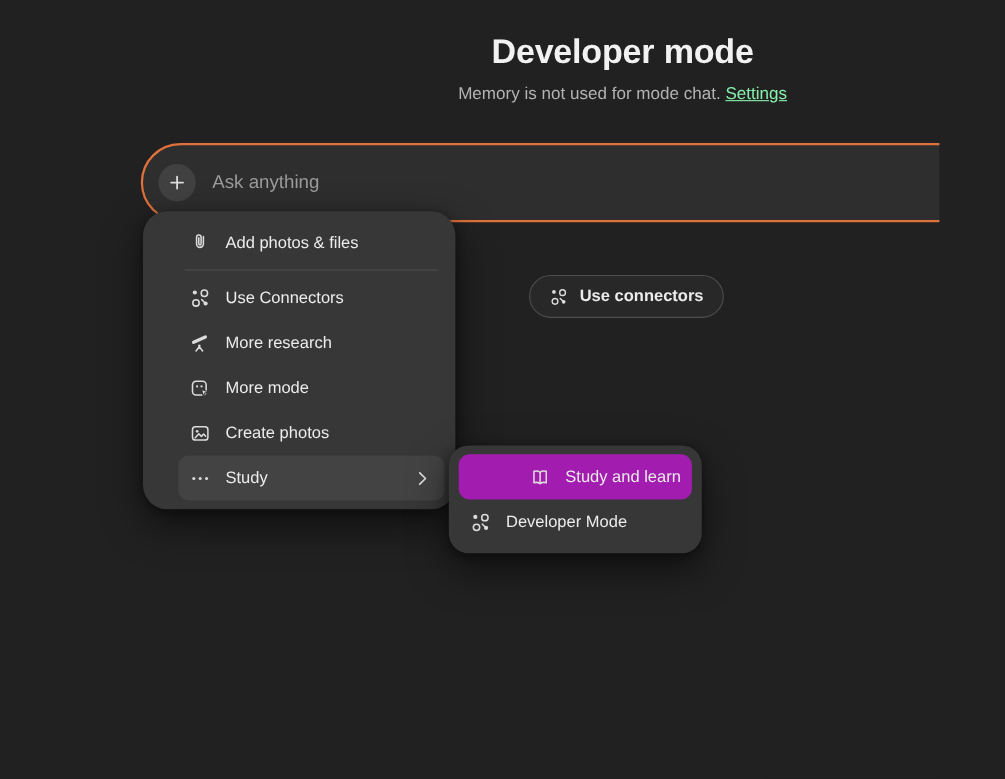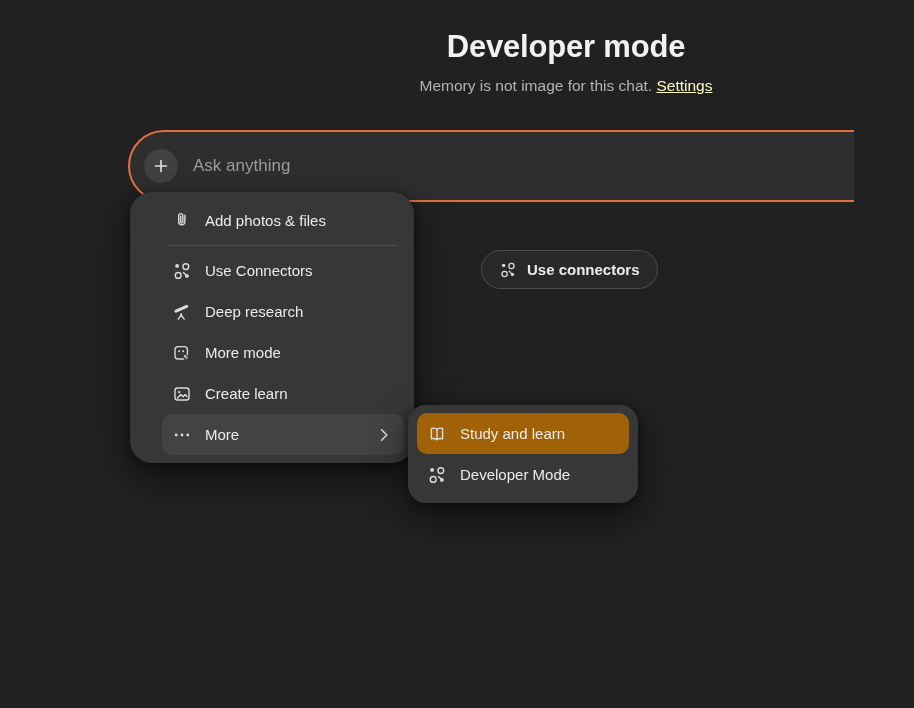--- a/index.html
+++ b/index.html
@@ -8,21 +8,21 @@
     background:#212121;
     font-family:"Liberation Sans", sans-serif;
     -webkit-font-smoothing:antialiased;
   }
   .stage{position:relative;width:854px;height:708px;overflow:hidden;background:#212121;}
 
   
   .header{position:absolute;top:30px;left:566px;transform:translateX(-50%);text-align:center;white-space:nowrap;}
   .title{font-size:31px;font-weight:600;color:#f2f2f2;letter-spacing:-.2px;line-height:1.1;}
   .subtitle{margin-top:13px;font-size:15.5px;color:#b3b3b3;}
-  .subtitle a{color:#fef9c3;text-decoration:underline;cursor:pointer;}
+  .subtitle a{color:#86efac;text-decoration:underline;cursor:pointer;}
 
   
   .composer{
     position:absolute;left:128px;top:130px;width:840px;height:72px;
     box-sizing:border-box;border:2px solid #e1713c;border-radius:36px;
     background:#2e2e2e;display:flex;align-items:center;z-index:1;
   }
   .plus-btn{
     width:34px;height:34px;margin-left:14px;border-radius:50%;
     background:#414141;color:#ececec;display:flex;align-items:center;justify-content:center;
@@ -48,38 +48,38 @@
     box-shadow:0 14px 36px rgba(0,0,0,.55), 0 2px 8px rgba(0,0,0,.35);
     padding:8px 10px;box-sizing:border-box;
   }
   .menu.attach{left:130px;top:192px;width:284px;z-index:5;padding-left:32px;}
   .menu.sub{left:408px;top:405px;width:230px;z-index:6;border-radius:18px;padding:8px 9px;}
   .menu-item{
     height:41px;display:flex;align-items:center;gap:13px;padding:0 10px;
     border-radius:10px;color:#ececec;font-size:15px;cursor:pointer;white-space:nowrap;
   }
   .menu-item.hl{background:#434343;}
-  .menu.sub .menu-item.hl{background:#a16207;}
+  .menu.sub .menu-item.hl{background:#a21caf;justify-content:flex-end;}
   .menu-item .trail{margin-left:auto;display:flex;align-items:center;}
   .divider{height:1px;background:#4f4f4f;margin:4px 6px;}
 
   .icn{display:flex;align-items:center;justify-content:center;color:#dcdcdc;flex:0 0 auto;}
   .icn svg{display:block;}
   svg .st{fill:none;stroke:currentColor;stroke-width:1.4;stroke-linecap:round;stroke-linejoin:round;}
   svg .fl{fill:currentColor;stroke:none;}
 </style>
 </head>
 <body>
 
 <div class="stage">
 
   <div class="header">
     <div class="title">Developer mode</div>
     <div class="subtitle">
-      <span>Memory is not image for this chat.</span>
+      <span>Memory is not used for mode chat.</span>
       <a>Settings</a>
     </div>
   </div>
 
   <div class="composer">
     <div class="plus-btn">
       <span class="icn">
         <svg width="20" height="20" viewBox="0 0 20 20">
             <path class="st" style="stroke-width:1.7" d="M10 4.6v10.8M4.6 10h10.8"></path>
           </svg>
@@ -128,21 +128,21 @@
     </div>
 
     <div class="menu-item">
       <span class="icn">
         <svg width="20" height="20" viewBox="0 0 20 20">
           <path class="st" style="stroke-width:3" d="M4 9.1l10.7-4.8"></path>
           <circle class="fl" cx="9.2" cy="12.3" r="1.15"></circle>
           <path class="st" d="M9.2 13.2l-3 3.9M9.2 13.2l3 3.9"></path>
         </svg>
       </span>
-      <span>Deep research</span>
+      <span>More research</span>
     </div>
 
     <div class="menu-item">
       <span class="icn">
         <svg width="20" height="20" viewBox="0 0 20 20">
           <rect class="st" x="3" y="3.6" width="12.4" height="12.4" rx="3.2"></rect>
           <circle class="fl" cx="7.2" cy="8.3" r="1"></circle>
           <circle class="fl" cx="11.2" cy="8.3" r="1"></circle>
           <path d="M11.2 11.1l6 2.1-3.1 1.2-1.2 3.1-1.7-6.4z" fill="currentColor" stroke="#373737" stroke-width="1"></path>
         </svg>
@@ -151,32 +151,32 @@
     </div>
 
     <div class="menu-item">
       <span class="icn">
         <svg width="20" height="20" viewBox="0 0 20 20">
           <rect class="st" x="3" y="4" width="14" height="12" rx="2.6"></rect>
           <circle class="fl" cx="7.2" cy="8.1" r="1.2"></circle>
           <path class="st" d="M5.5 13.9l3.3-3.5 2.3 2.3 2-2.1 1.9 2"></path>
         </svg>
       </span>
-      <span>Create learn</span>
+      <span>Create photos</span>
     </div>
 
     <div class="menu-item hl">
       <span class="icn">
         <svg width="20" height="20" viewBox="0 0 20 20">
           <circle class="fl" cx="4.2" cy="10" r="1.4"></circle>
           <circle class="fl" cx="10" cy="10" r="1.4"></circle>
           <circle class="fl" cx="15.8" cy="10" r="1.4"></circle>
         </svg>
       </span>
-      <span>More</span>
+      <span>Study</span>
       <span class="trail icn">
         <svg width="20" height="20" viewBox="0 0 20 20">
             <path class="st" style="stroke-width:1.6" d="M7.6 4.8l5.2 5.2-5.2 5.2"></path>
           </svg>
       </span>
     </div>
   </div>
 
   <div class="menu sub">
 

